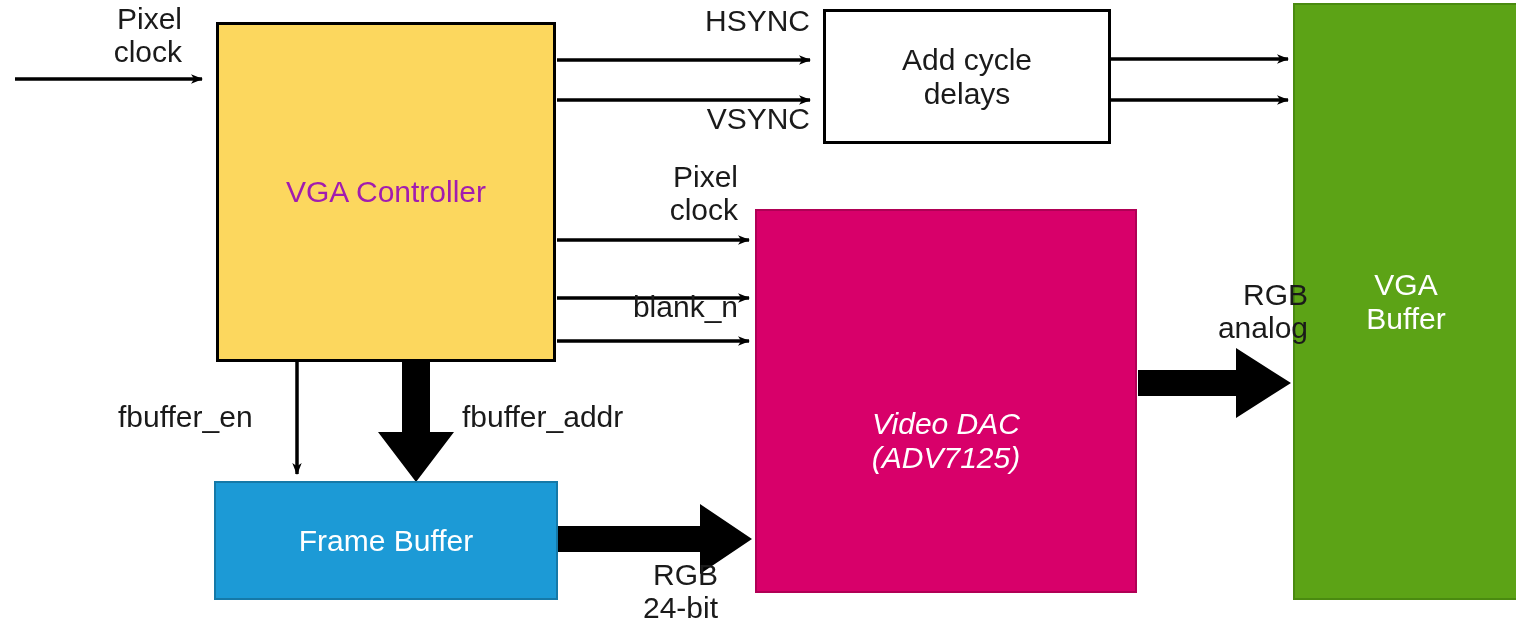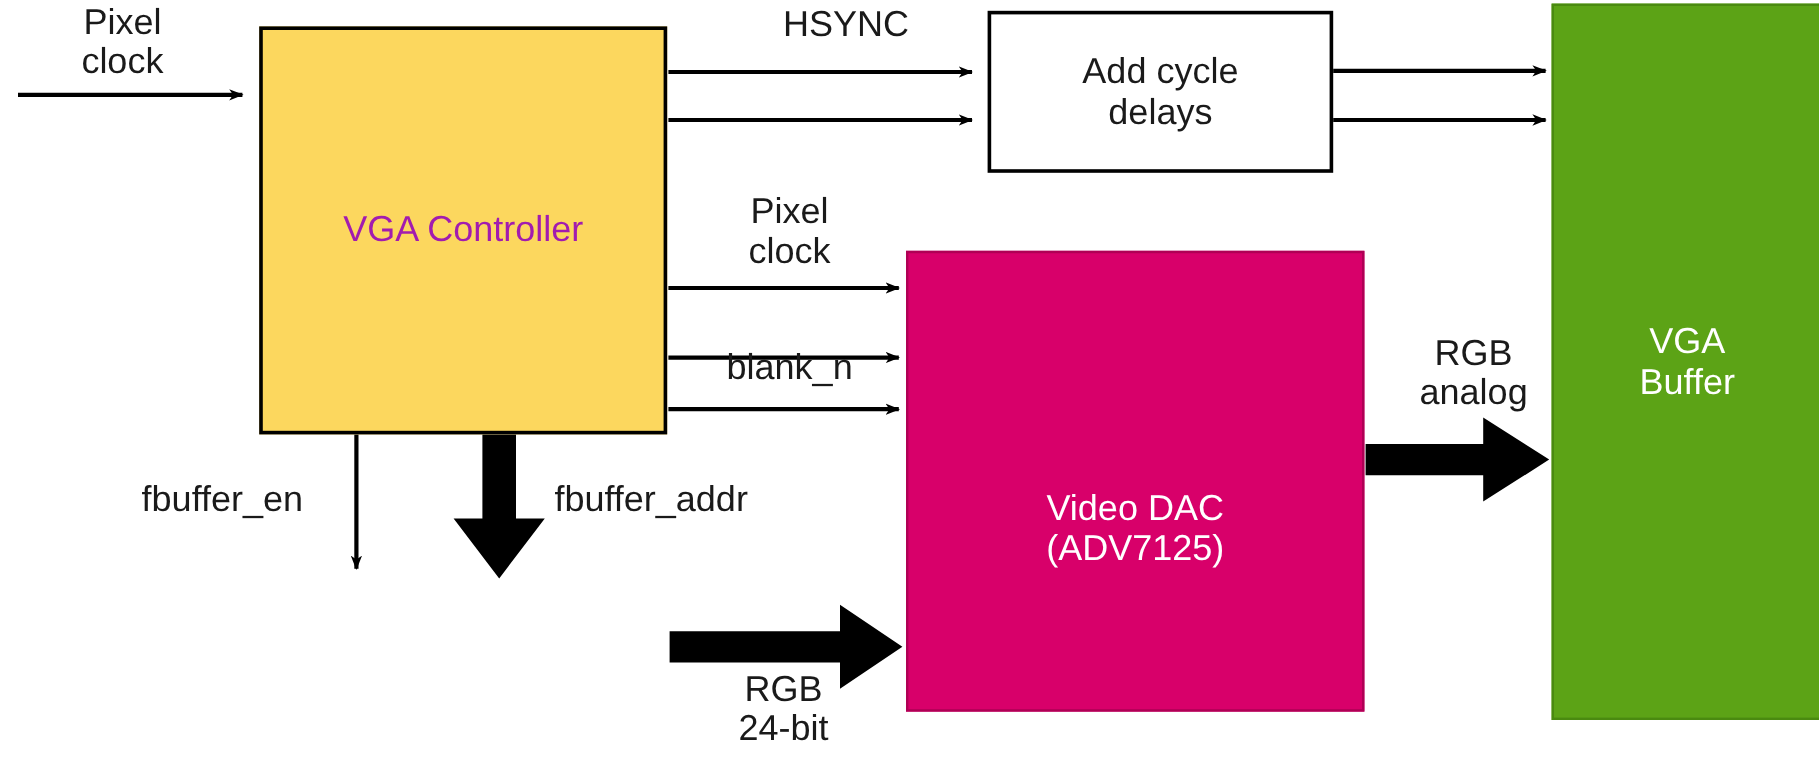--- a/index.html
+++ b/index.html
@@ -73,20 +73,21 @@
     top: 209px;
     width: 382px;
     height: 384px;
     background: #D8006A;
     border: 2px solid #b00055;
     color: #ffffff;
     font-size: 30px;
   }
   #node-video-dac .node-label {
     margin-top: 80px;
+    font-style: italic;
   }
   
   #node-frame-buffer {
     left: 214px;
     top: 481px;
     width: 344px;
     height: 119px;
     background: #1C9AD6;
     border: 2px solid #1579a8;
     color: #ffffff;
@@ -103,21 +104,21 @@
     color: #ffffff;
     font-size: 30px;
   }
   
   .wire-label {
     position: absolute;
     font-size: 30px;
     color: #1a1a1a;
     line-height: 1.1;
     white-space: pre-line;
-    text-align: center;
+    text-align: right;
   }
   .wire-label.left-align {
     text-align: left;
   }
   #label-pixel-clock-in { left: 22px;  top: 2px;   width: 160px; }
   #label-hsync          { left: 600px; top: 4px;  width: 210px; }
   #label-vsync          { left: 600px; top: 102px; width: 210px; }
   #label-pixel-clock-2  { left: 578px; top: 160px; width: 160px; }
   #label-blank-n        { left: 578px; top: 260px; width: 160px; margin-top: 30px; }
   #label-sync-n         { left: 578px; top: 302px; width: 150px; }
@@ -197,31 +198,35 @@
   <div class="node" id="node-add-cycle-delays">
     <span class="node-label">Add cycle
 delays</span>
   </div>
 
   <div class="node" id="node-video-dac">
     <span class="node-label">Video DAC
 (ADV7125)</span>
   </div>
 
+  <div class="node" id="node-frame-buffer">
+    <span class="node-label">Frame Buffer</span>
+  </div>
 
   <div class="node" id="node-vga-display">
     <span class="node-label">VGA
 Buffer</span>
   </div>
 
   <div class="wire-label" id="label-pixel-clock-in">Pixel
 clock</div>
 
   <div class="wire-label" id="label-hsync">HSYNC</div>
 
+  <div class="wire-label" id="label-vsync">VSYNC</div>
 
   <div class="wire-label" id="label-pixel-clock-2">Pixel
 clock</div>
 
   <div class="wire-label" id="label-blank-n">blank_n</div>
 
 
   <div class="wire-label left-align" id="label-fbuffer-addr">fbuffer_addr</div>
 
   <div class="wire-label left-align" id="label-fbuffer-en">fbuffer_en</div>

